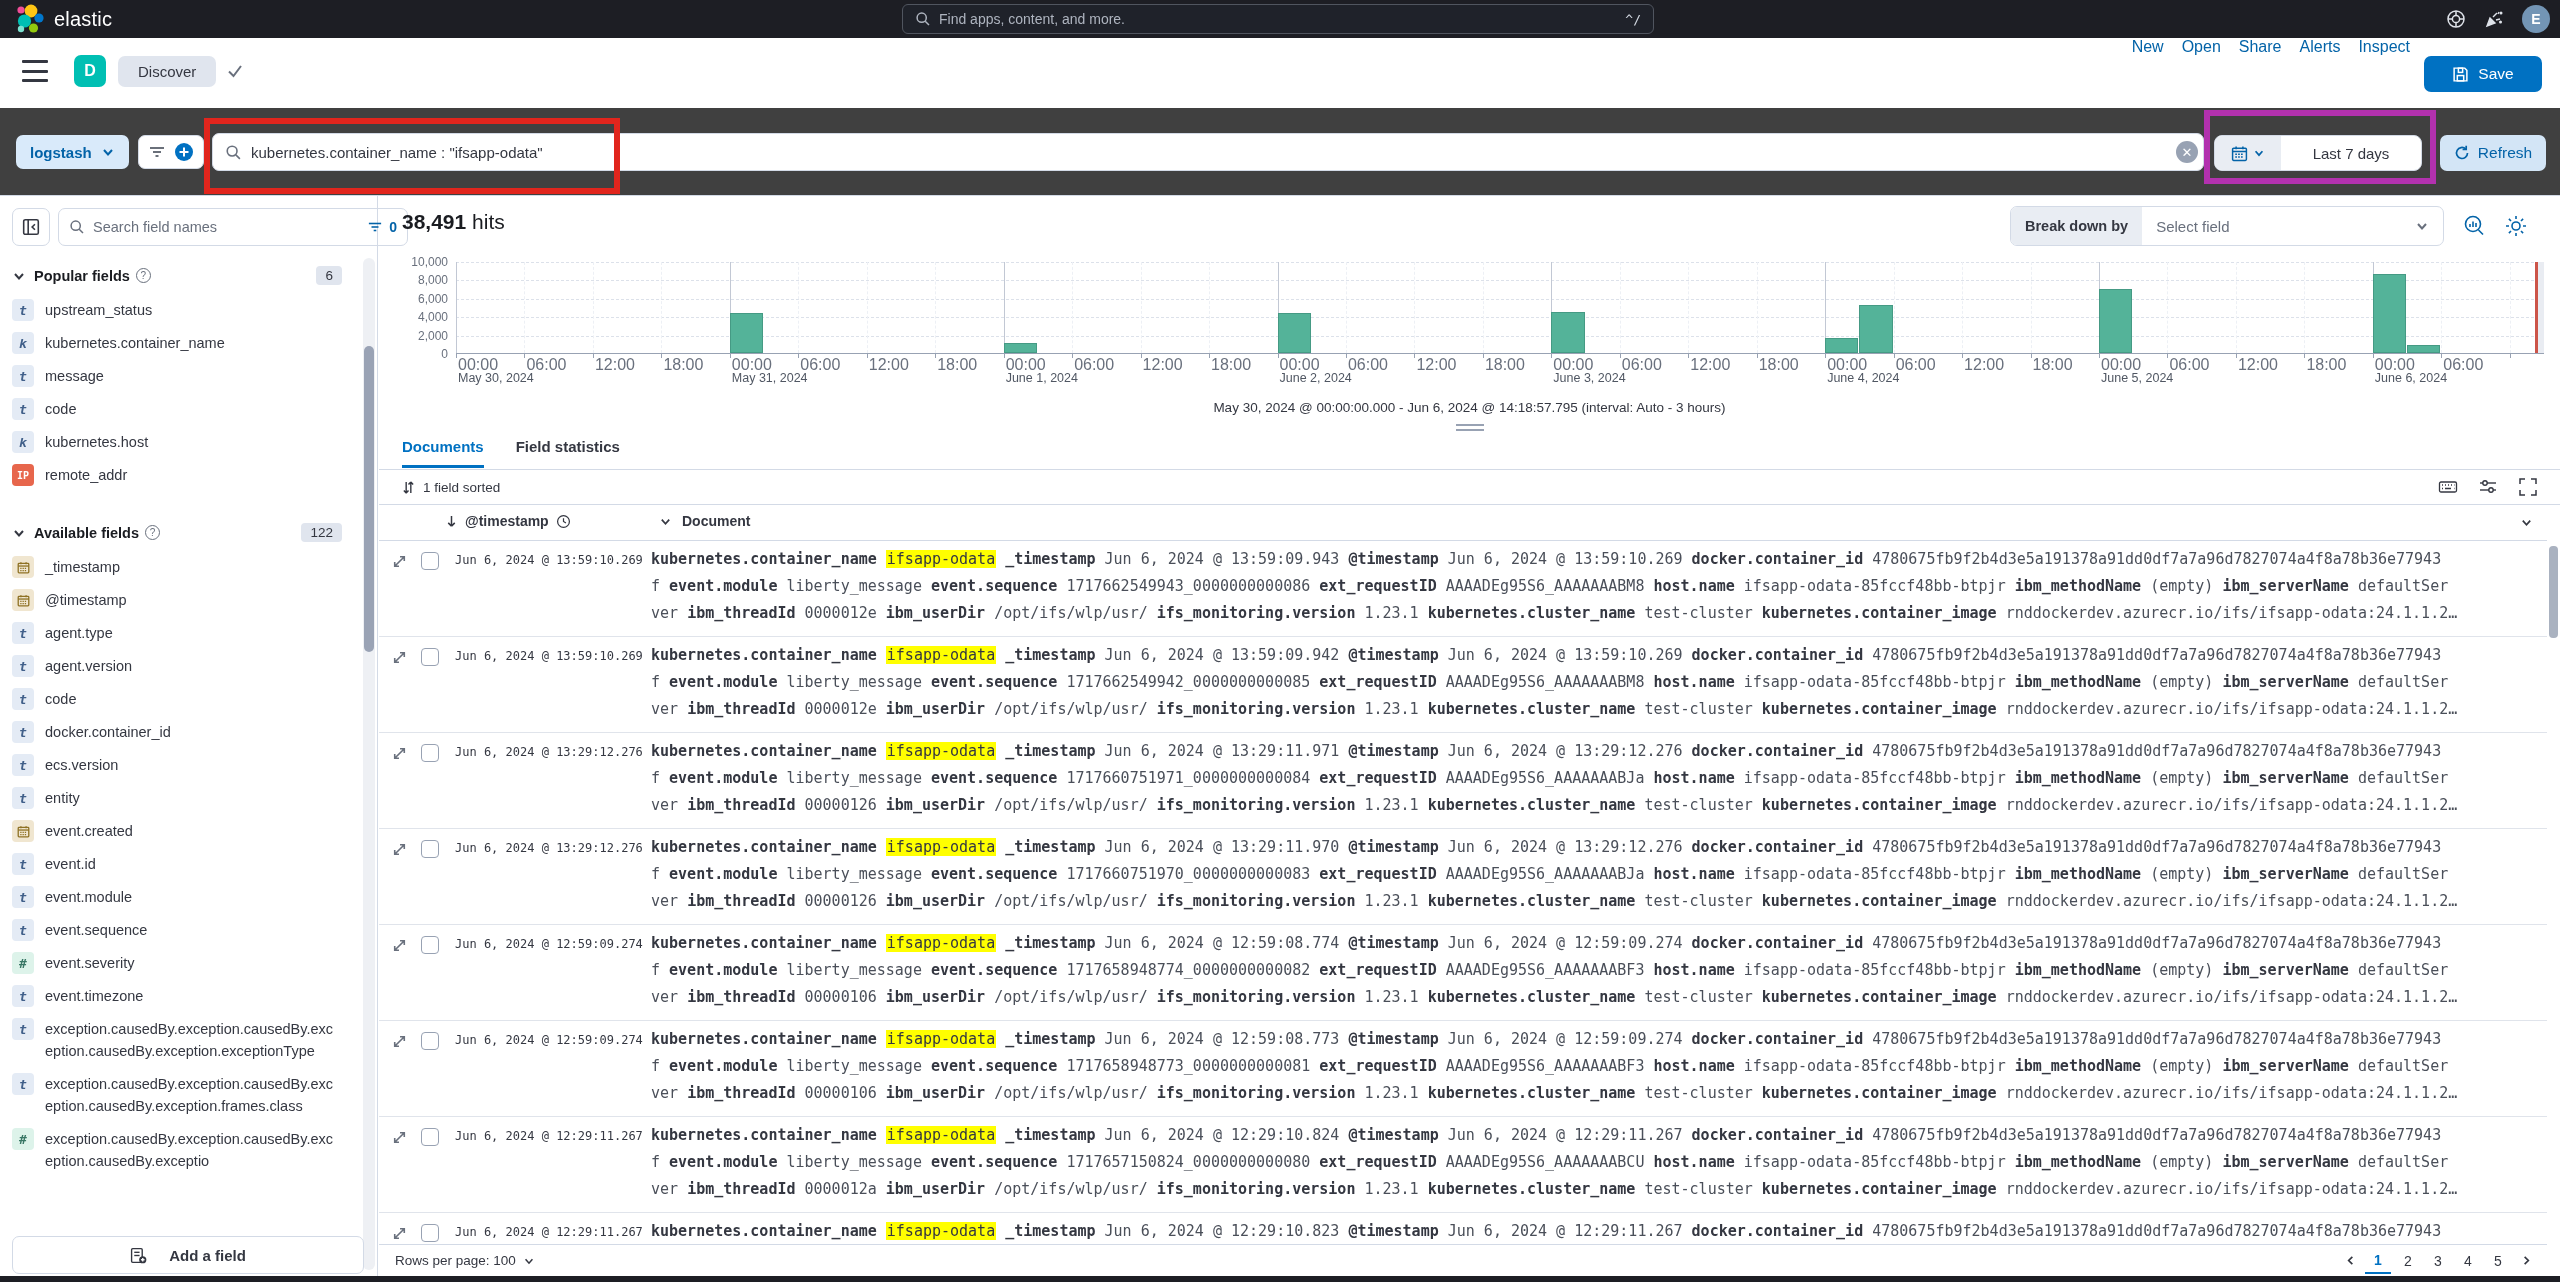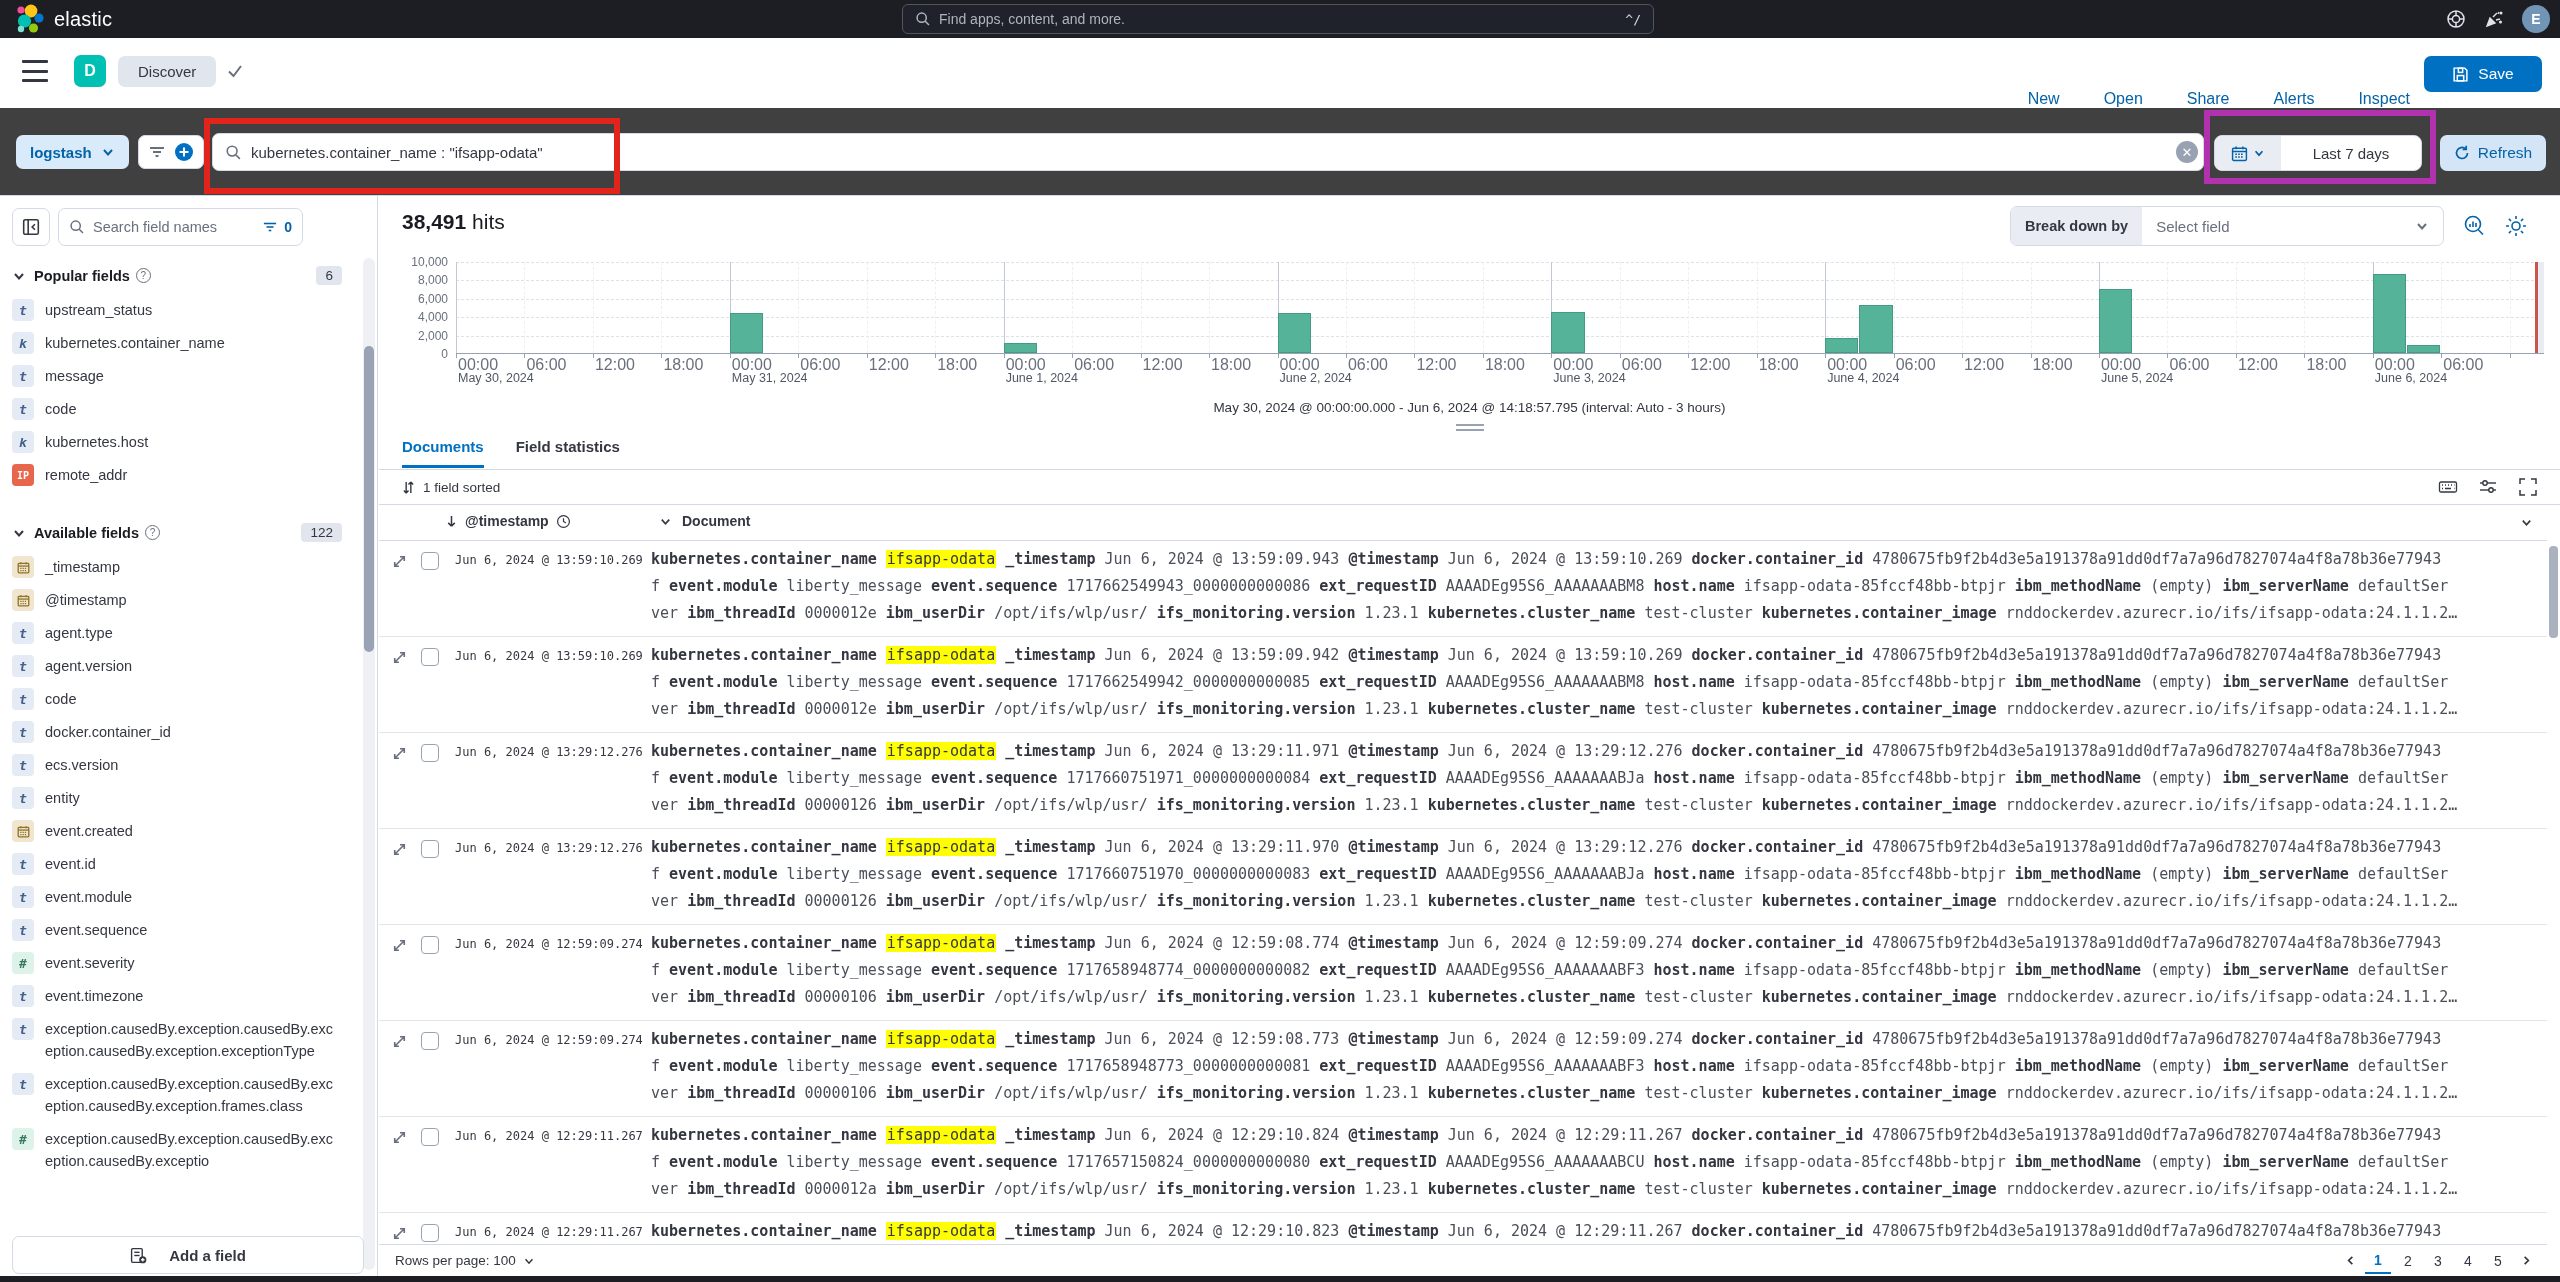--- a/index.html
+++ b/index.html
@@ -18,21 +18,21 @@
   .tb-icon { color:#dfe3ea; width:20px; height:20px; }
   .avatar { width:28px; height:28px; border-radius:50%; background:#7395b5; color:#fff; font-size:14px; display:flex; align-items:center; justify-content:center; font-weight:bold; }
 
   
   .navbar { position:absolute; left:0; top:38px; width:2560px; height:70px; background:#fff; }
   .hamburger { position:absolute; left:22px; top:22px; width:26px; height:22px; display:flex; flex-direction:column; justify-content:space-between; cursor:pointer; }
   .hamburger span { height:3px; background:#343741; border-radius:1px; }
   .app-badge { position:absolute; left:74px; top:17px; width:32px; height:32px; background:#00bfb3; border-radius:7px; color:#fff; font-weight:bold; font-size:16px; display:flex; align-items:center; justify-content:center; }
   .crumb-pill { position:absolute; left:118px; top:18px; height:31px; padding:0 20px; background:#e0e5ee; border-radius:7px; color:#343741; font-size:15px; display:flex; align-items:center; }
   .crumb-check { position:absolute; left:226px; top:24px; color:#69707d; }
-  .nav-links { position:absolute; right:150px; top:0; height:70px; display:flex; align-items:flex-end; gap:44px; }
+  .nav-links { position:absolute; right:150px; top:0; height:70px; display:flex; align-items:flex-start; gap:18px; }
   .nav-link { color:#0363a8; font-size:16px; cursor:pointer; white-space:nowrap; }
   .save-btn { position:absolute; right:18px; top:18px; width:118px; height:36px; background:#0071c2; border:none; border-radius:7px; color:#fff; font-size:15.5px; display:flex; align-items:center; justify-content:center; gap:9px; cursor:pointer; font-family:"Liberation Sans",sans-serif; }
 
   
   .queryrow { position:absolute; left:0; top:108px; width:2560px; height:88px; background:#404040; border-bottom:1px solid #d3dae6; }
   .dataview-btn { position:absolute; left:16px; top:27px; height:34px; padding:0 14px; background:#d9eafa; border-radius:7px; color:#0363a8; font-size:15px; font-weight:bold; display:flex; align-items:center; gap:9px; cursor:pointer; }
   .filter-group { position:absolute; left:138px; top:27px; width:66px; height:34px; border:1px solid #d3dae6; border-radius:7px; background:#fff; display:flex; align-items:center; justify-content:space-evenly; }
   .query-input-wrap { position:absolute; left:212px; top:25px; width:1992px; height:38px; background:#fff; border:1px solid #d3dae6; border-radius:7px; display:flex; align-items:center; padding:0 12px; }
   .query-input-wrap input { flex:1; border:none; outline:none; font-size:15px; color:#343741; margin-left:9px; font-family:"Liberation Sans",sans-serif; }
   .clear-circle { position:absolute; left:2176px; top:33px; width:22px; height:22px; border-radius:50%; background:#98a2b3; color:#fff; font-size:13px; display:flex; align-items:center; justify-content:center; cursor:pointer; }
@@ -42,21 +42,21 @@
   .refresh-btn { position:absolute; left:2440px; top:27px; width:106px; height:36px; background:#d3e5f6; border:none; border-radius:7px; color:#0363a8; font-size:15.5px; display:flex; align-items:center; justify-content:center; gap:8px; cursor:pointer; font-family:"Liberation Sans",sans-serif; }
 
   
   .anno { position:absolute; pointer-events:none; z-index:50; }
   .anno-red { left:204px; top:118px; width:416px; height:76px; border:6px solid #e1251d; }
   .anno-purple { left:2204px; top:110px; width:232px; height:74px; border:6px solid #b231ae; }
 
   
   .sidebar { position:absolute; left:0; top:196px; width:378px; height:1080px; background:#fff; border-right:1px solid #d3dae6; }
   .sb-collapse { position:absolute; left:12px; top:12px; width:38px; height:38px; border:1px solid #d3dae6; border-radius:7px; background:#fff; display:flex; align-items:center; justify-content:center; color:#343741; cursor:pointer; }
-  .sb-search { position:absolute; left:58px; top:12px; width:245px; height:38px; border:1px solid #d3dae6; border-radius:7px; display:flex; align-items:center; padding:0 10px; color:#69707d; }
+  .sb-search { position:absolute; left:58px; top:12px; width:350px; height:38px; border:1px solid #d3dae6; border-radius:7px; display:flex; align-items:center; padding:0 10px; color:#69707d; }
   .sb-search input { flex:1; border:none; outline:none; font-size:14.5px; margin-left:8px; color:#343741; min-width:0; font-family:"Liberation Sans",sans-serif; }
   .sb-search input::placeholder { color:#69707d; }
   .sb-filter-count { display:flex; align-items:center; gap:6px; color:#0363a8; font-size:14px; font-weight:bold; }
   .sb-list { position:absolute; left:12px; top:62px; width:344px; height:1040px; overflow:hidden; }
   .sb-section-header { display:flex; align-items:center; margin:8px 0 14px 0; }
   .sb-section-title { font-weight:bold; font-size:14.5px; color:#1a1c21; margin-left:8px; }
   .q-circle { width:15px; height:15px; border-radius:50%; border:1px solid #69707d; color:#69707d; font-size:10px; display:inline-flex; align-items:center; justify-content:center; margin-left:6px; }
   .count-badge { margin-left:auto; margin-right:14px; background:#e0e5ee; border-radius:4px; padding:2px 9px; font-size:13.5px; color:#343741; }
   .field-item { display:flex; margin-bottom:11px; cursor:pointer; }
   .fbadge { flex:0 0 22px; height:22px; border-radius:4px; display:flex; align-items:center; justify-content:center; font-size:13px; font-weight:bold; font-style:italic; font-family:"DejaVu Sans Mono",monospace; margin-right:11px; }

